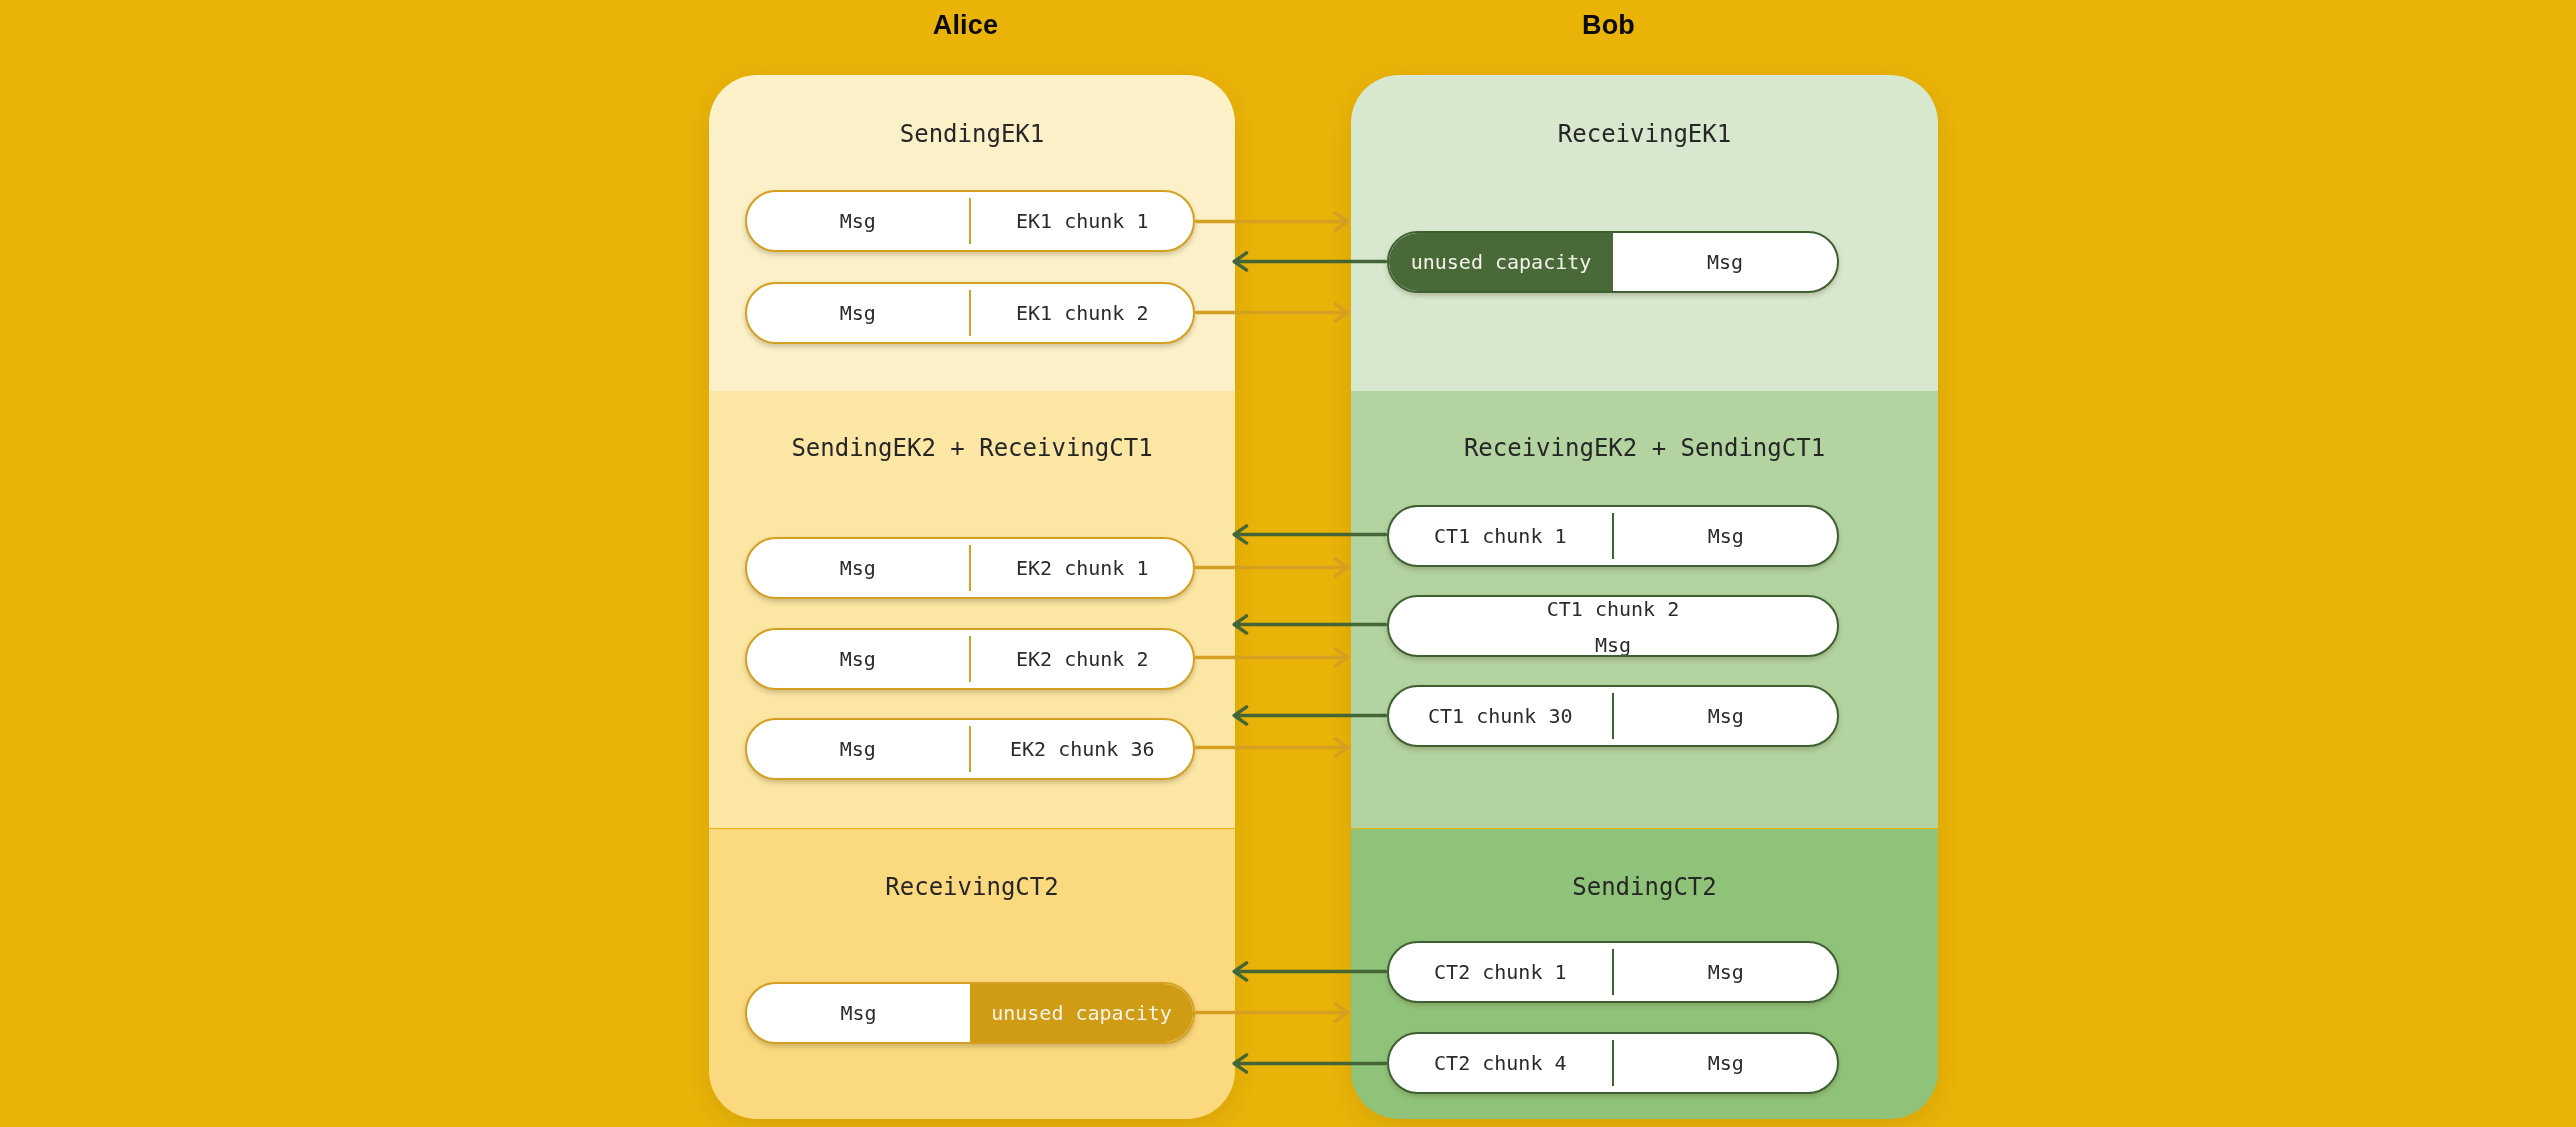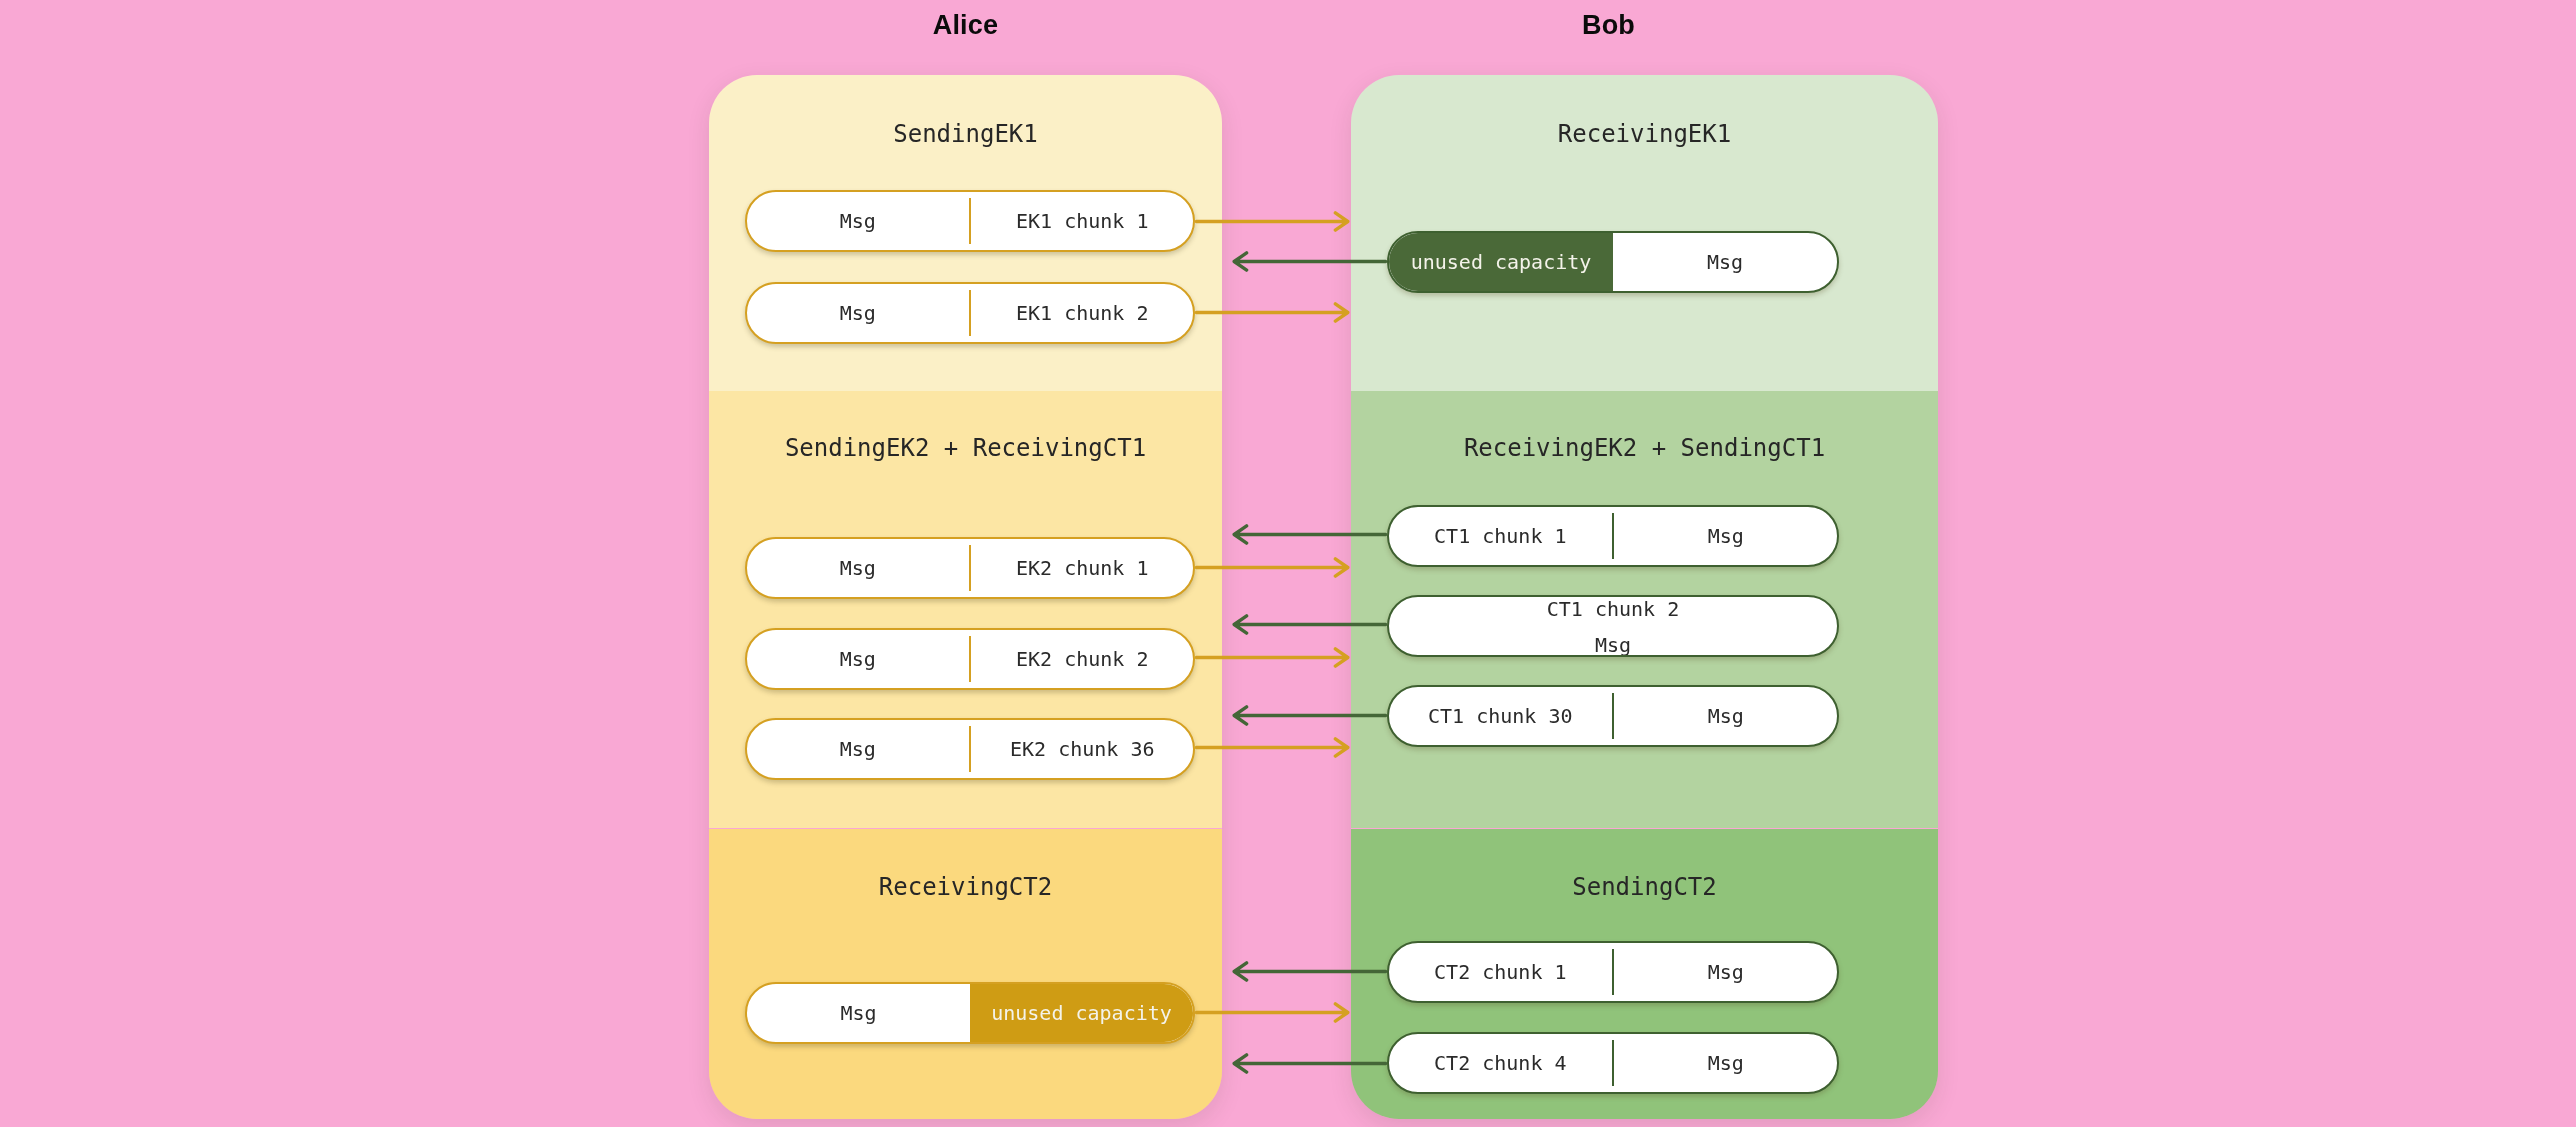--- a/index.html
+++ b/index.html
@@ -1,29 +1,29 @@
 <!DOCTYPE html>
 <html><head>
 <meta charset="utf-8">
 <style>
   html,body { margin:0; padding:0; background:#ffffff; }
   .canvas {
-    position:relative; width:2576px; height:1127px; background:#f9a8d4;
+    position:relative; width:2576px; height:1127px; background:#eab308;
     font-family:"DejaVu Sans Mono", monospace; overflow:hidden;
   }
   .col-title {
     position:absolute; top:9.6px; text-align:center;
     font-family:"Liberation Sans", sans-serif; font-weight:600;
     font-size:27px; color:#0b0b0b; letter-spacing:0.2px;
   }
   .panel {
     position:absolute; top:75px; height:1044px; border-radius:48px;
     overflow:hidden; box-shadow:0 7.7px 23px rgba(40,40,20,0.10);
   }
-  .panel-alice { left:709px; width:513px; }
+  .panel-alice { left:709px; width:513px;padding-left:13px; }
   .panel-bob   { left:1351px; width:587px; }
   .sec { position:absolute; left:0; width:100%; }
   .sec-1 { top:0;     height:316px; }
   .sec-2 { top:316px; height:437px; }
   .sec-3 { top:754px; height:290px; }
   .a-sec-1 { background:#FBF0C7; }
   .a-sec-2 { background:#FCE6A4; }
   .a-sec-3 { background:#FBD97E; }
   .b-sec-1 { background:#D8E8CF; }
   .b-sec-2 { background:#B3D3A0; }

